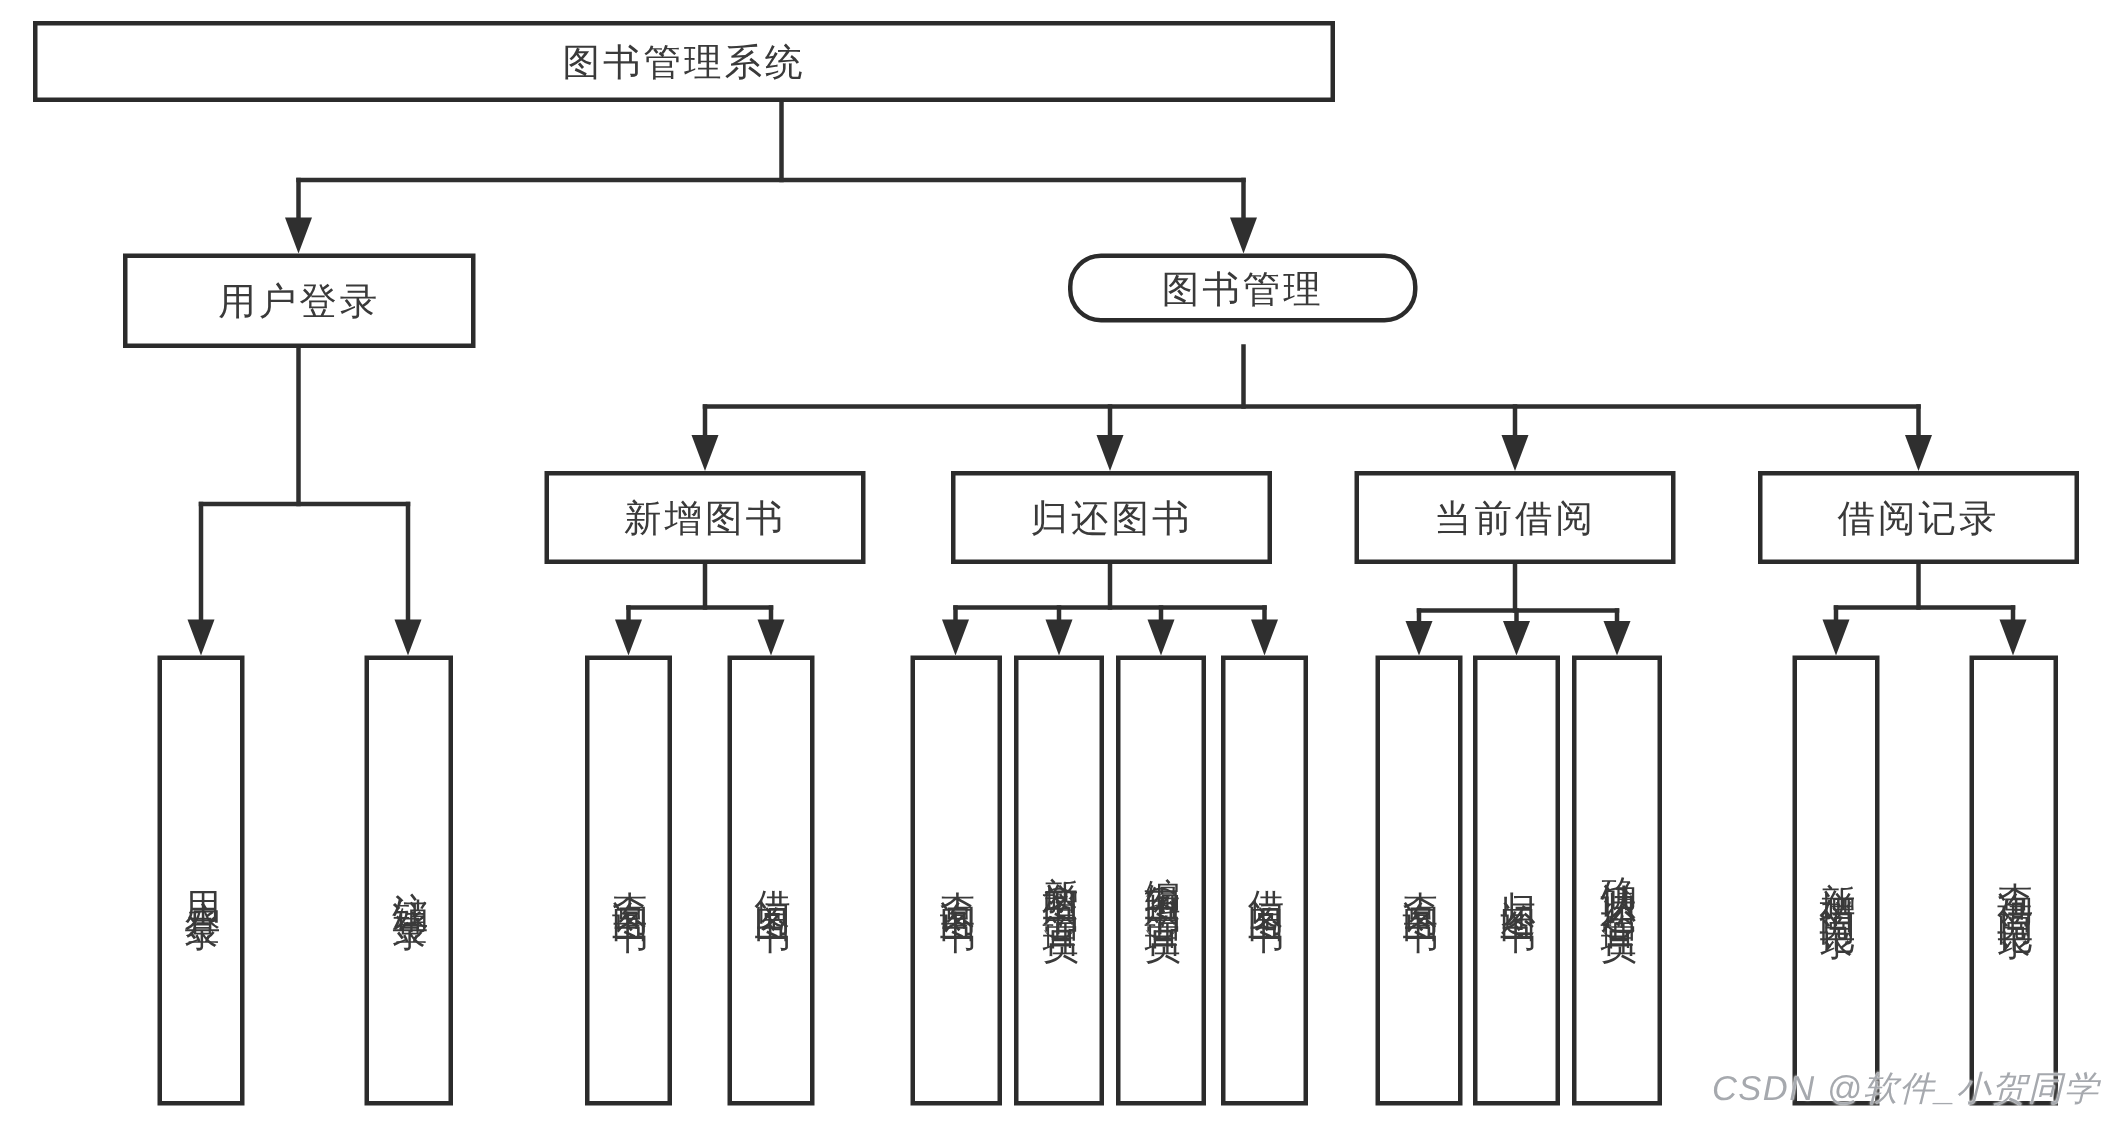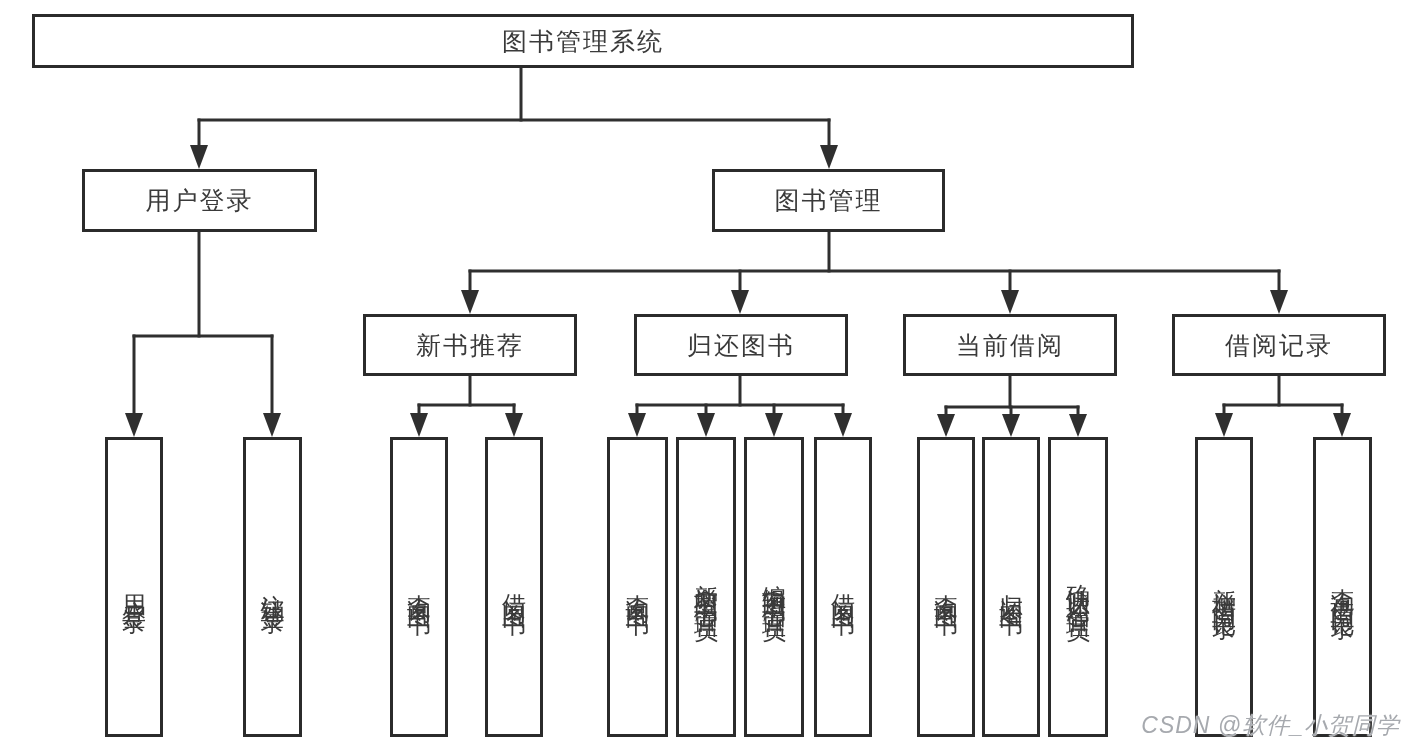--- a/index.html
+++ b/index.html
@@ -138,33 +138,33 @@
     <g>
       <line x1="1279" y1="376" x2="1279" y2="405"></line>
       <line x1="1224" y1="405" x2="1342" y2="405"></line>
       <line x1="1224" y1="405" x2="1224" y2="415"></line>
       <polygon points="1215,413 1233,413 1224,437"></polygon>
       <line x1="1342" y1="405" x2="1342" y2="415"></line>
       <polygon points="1333,413 1351,413 1342,437"></polygon>
     </g>
   </svg>
 
-  <div class="h-box" style="left:22px; top:14px; width:1102px; height:54px;margin-left:10px;">
+  <div class="h-box" style="left:22px; top:14px; width:868px; height:54px;">
     <span>图书管理系统</span>
   </div>
 
   <div class="h-box" style="left:82px; top:169px; width:235px; height:63px;">
     <span>用户登录</span>
   </div>
-  <div class="h-box" style="left:712px; top:169px; width:233px; height:63px;">
+  <div class="h-box" style="left:712px; top:169px; width:233px; height:46px;border-radius:22px;">
     <span>图书管理</span>
   </div>
 
   <div class="h-box" style="left:363px; top:314px; width:214px; height:62px;">
-    <span>新书推荐</span>
+    <span>新增图书</span>
   </div>
   <div class="h-box" style="left:634px; top:314px; width:214px; height:62px;">
     <span>归还图书</span>
   </div>
   <div class="h-box" style="left:903px; top:314px; width:214px; height:62px;">
     <span>当前借阅</span>
   </div>
   <div class="h-box" style="left:1172px; top:314px; width:214px; height:62px;">
     <span>借阅记录</span>
   </div>

